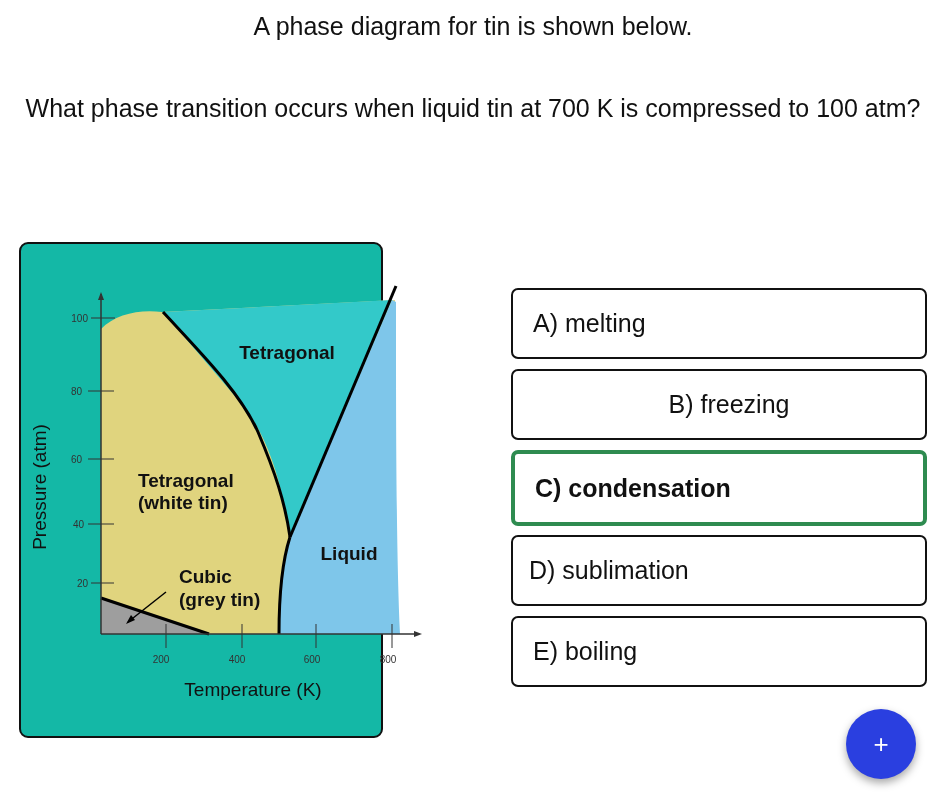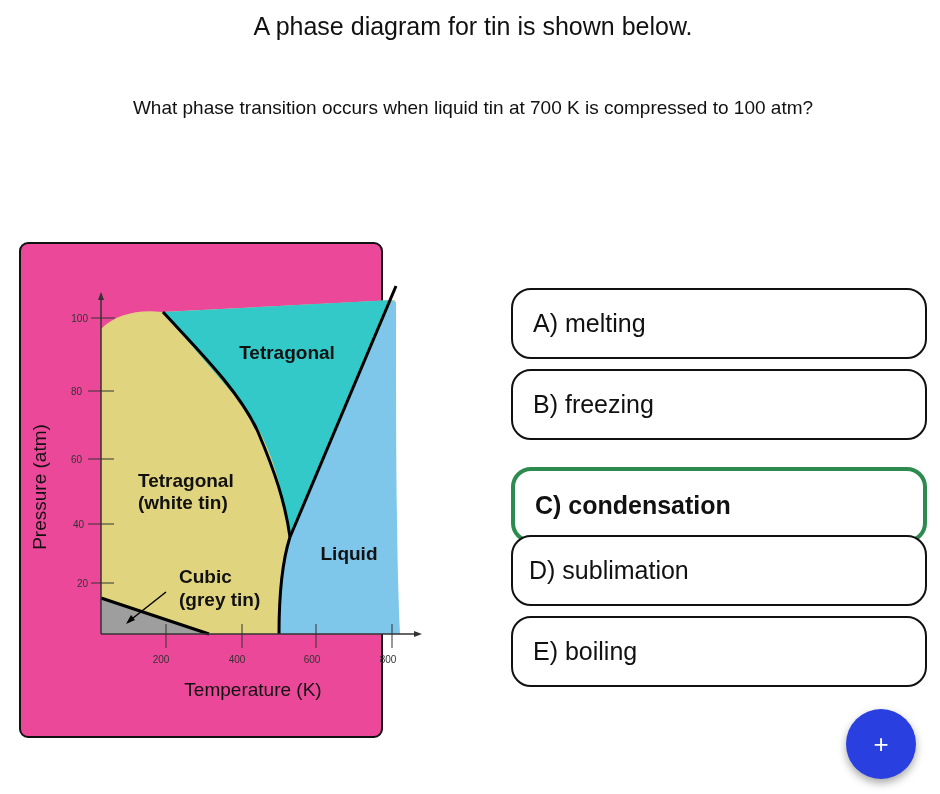--- a/index.html
+++ b/index.html
@@ -1,22 +1,22 @@
 <!DOCTYPE html>
 <html><head>
 <meta charset="utf-8">
 <style>
   html,body{margin:0;padding:0;background:#ffffff;}
   body{width:940px;height:794px;position:relative;overflow:hidden;font-family:"Liberation Sans",sans-serif;color:#111;}
   .intro{position:absolute;left:0;top:12px;width:946px;text-align:center;font-size:25px;}
-  .question{position:absolute;left:20px;top:88px;width:906px;text-align:center;font-size:19px;line-height:40px;}
-  .figure-card{position:absolute;left:19px;top:242px;width:364px;height:496px;border:2px solid #111;border-radius:9px;background:#ec4899;box-sizing:border-box;}
+  .question{position:absolute;left:20px;top:88px;width:906px;text-align:center;font-size:25px;line-height:40px;}
+  .figure-card{position:absolute;left:19px;top:242px;width:364px;height:496px;border:2px solid #111;border-radius:9px;background:#14b8a6;box-sizing:border-box;}
   .figure-card svg{position:absolute;left:-2px;top:-2px;}
-  .opt{position:absolute;left:511px;width:416px;height:71px;border:2px solid #111;border-radius:20px;box-sizing:border-box;background:#fff;font-size:25px;display:flex;align-items:center;padding-left:20px;cursor:pointer;}
-  .opt.selected{border:4px solid #2e8b50;padding-left:20px;font-weight:bold;margin-top:17px;}
+  .opt{position:absolute;left:511px;width:416px;height:71px;border:2px solid #111;border-radius:7px;box-sizing:border-box;background:#fff;font-size:25px;display:flex;align-items:center;padding-left:20px;cursor:pointer;}
+  .opt.selected{border:4px solid #2e8b50;padding-left:20px;font-weight:bold;}
   .fab{position:absolute;left:846px;top:709px;width:70px;height:70px;border-radius:50%;background:#2a3fe0;color:#fff;font-size:26px;display:flex;align-items:center;justify-content:center;box-shadow:0 4px 8px rgba(0,0,0,0.35);cursor:pointer;}
 </style>
 </head>
 <body>
 
 <div class="intro">A phase diagram for tin is shown below.</div>
 <div class="question">What phase transition occurs when liquid tin at 700 K is compressed to 100 atm?</div>
 
 <div class="figure-card">
   <svg width="432" height="500" viewBox="19 240 432 500">
@@ -77,21 +77,21 @@
       <text x="179" y="581">Cubic</text>
       <text x="179" y="604">(grey tin)</text>
       <text x="349" y="558" text-anchor="middle">Liquid</text>
     </g>
   </svg>
 </div>
 
 <div class="opt" style="top:288px;">
     <span>A) melting</span>
   </div>
-<div class="opt" style="top:369px;">
+<div class="opt" style="top:369px;justify-content:center;">
     <span>B) freezing</span>
   </div>
 <div class="opt selected" style="top:450px;height:76px;">
     <span>C) condensation</span>
   </div>
 <div class="opt" style="top:535px;padding-left:16px;">
     <span>D) sublimation</span>
   </div>
 <div class="opt" style="top:616px;text-align:center;">
     <span>E) boiling</span>

